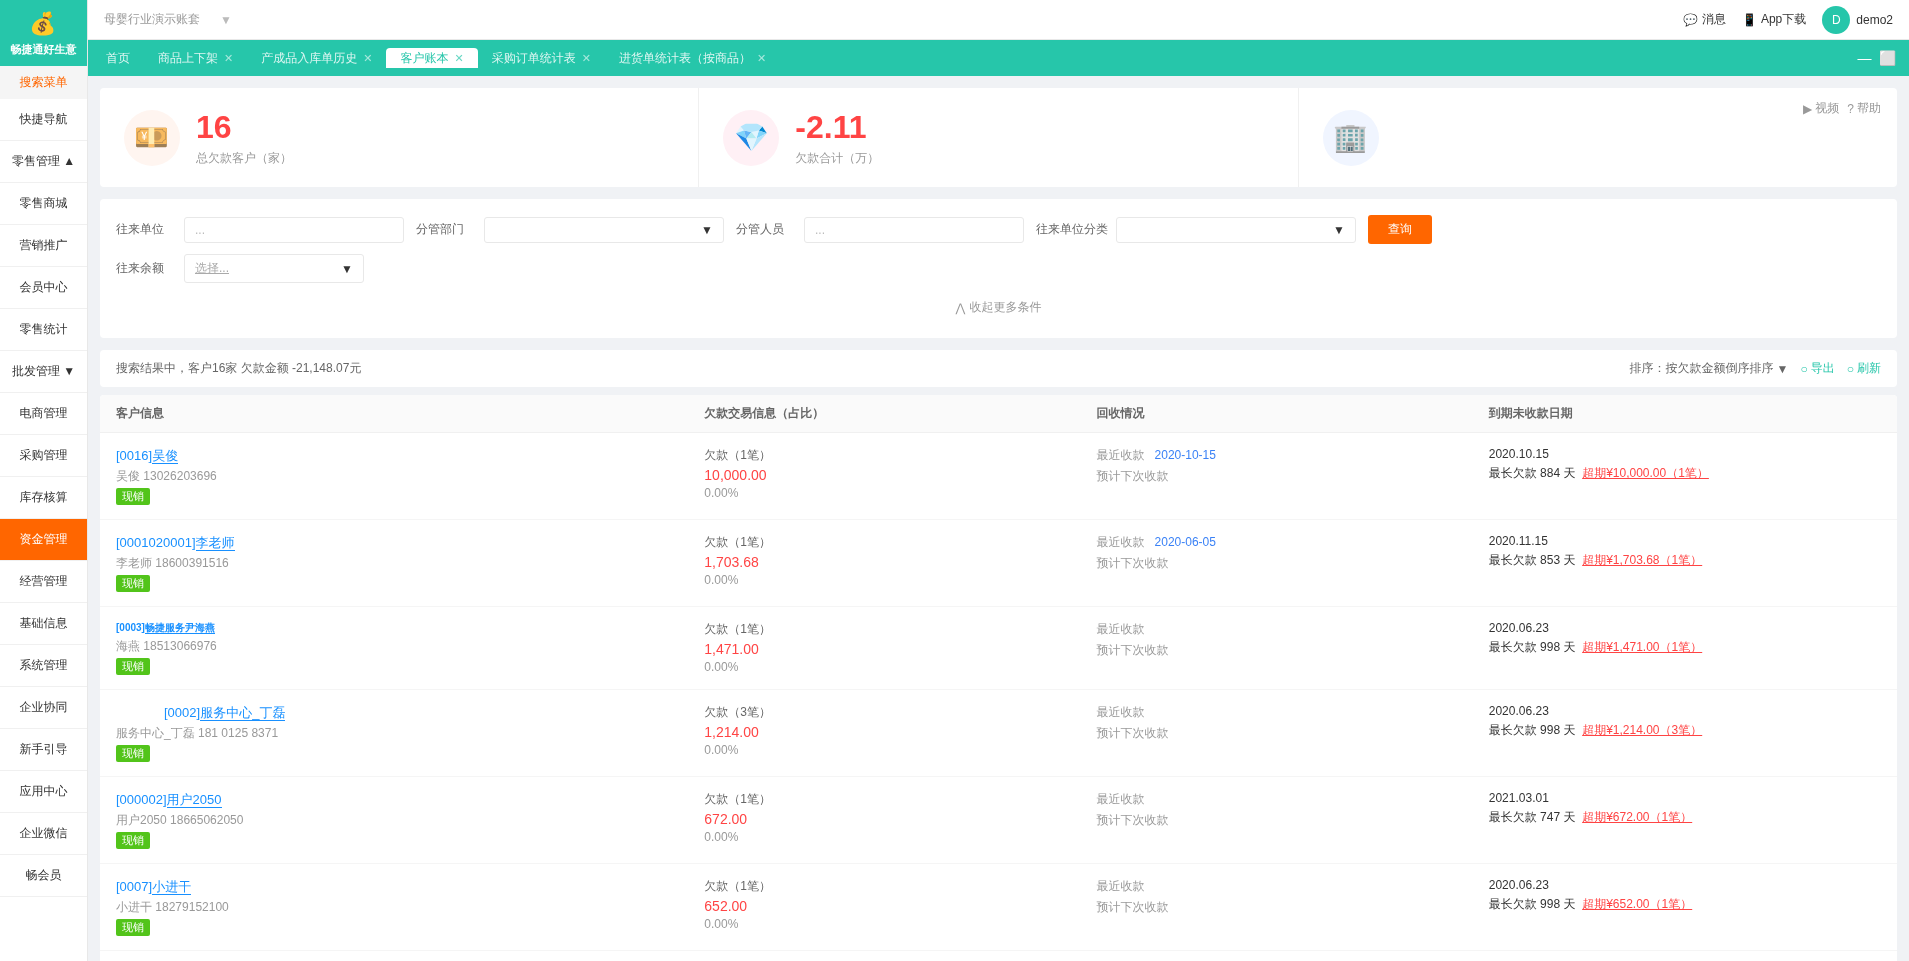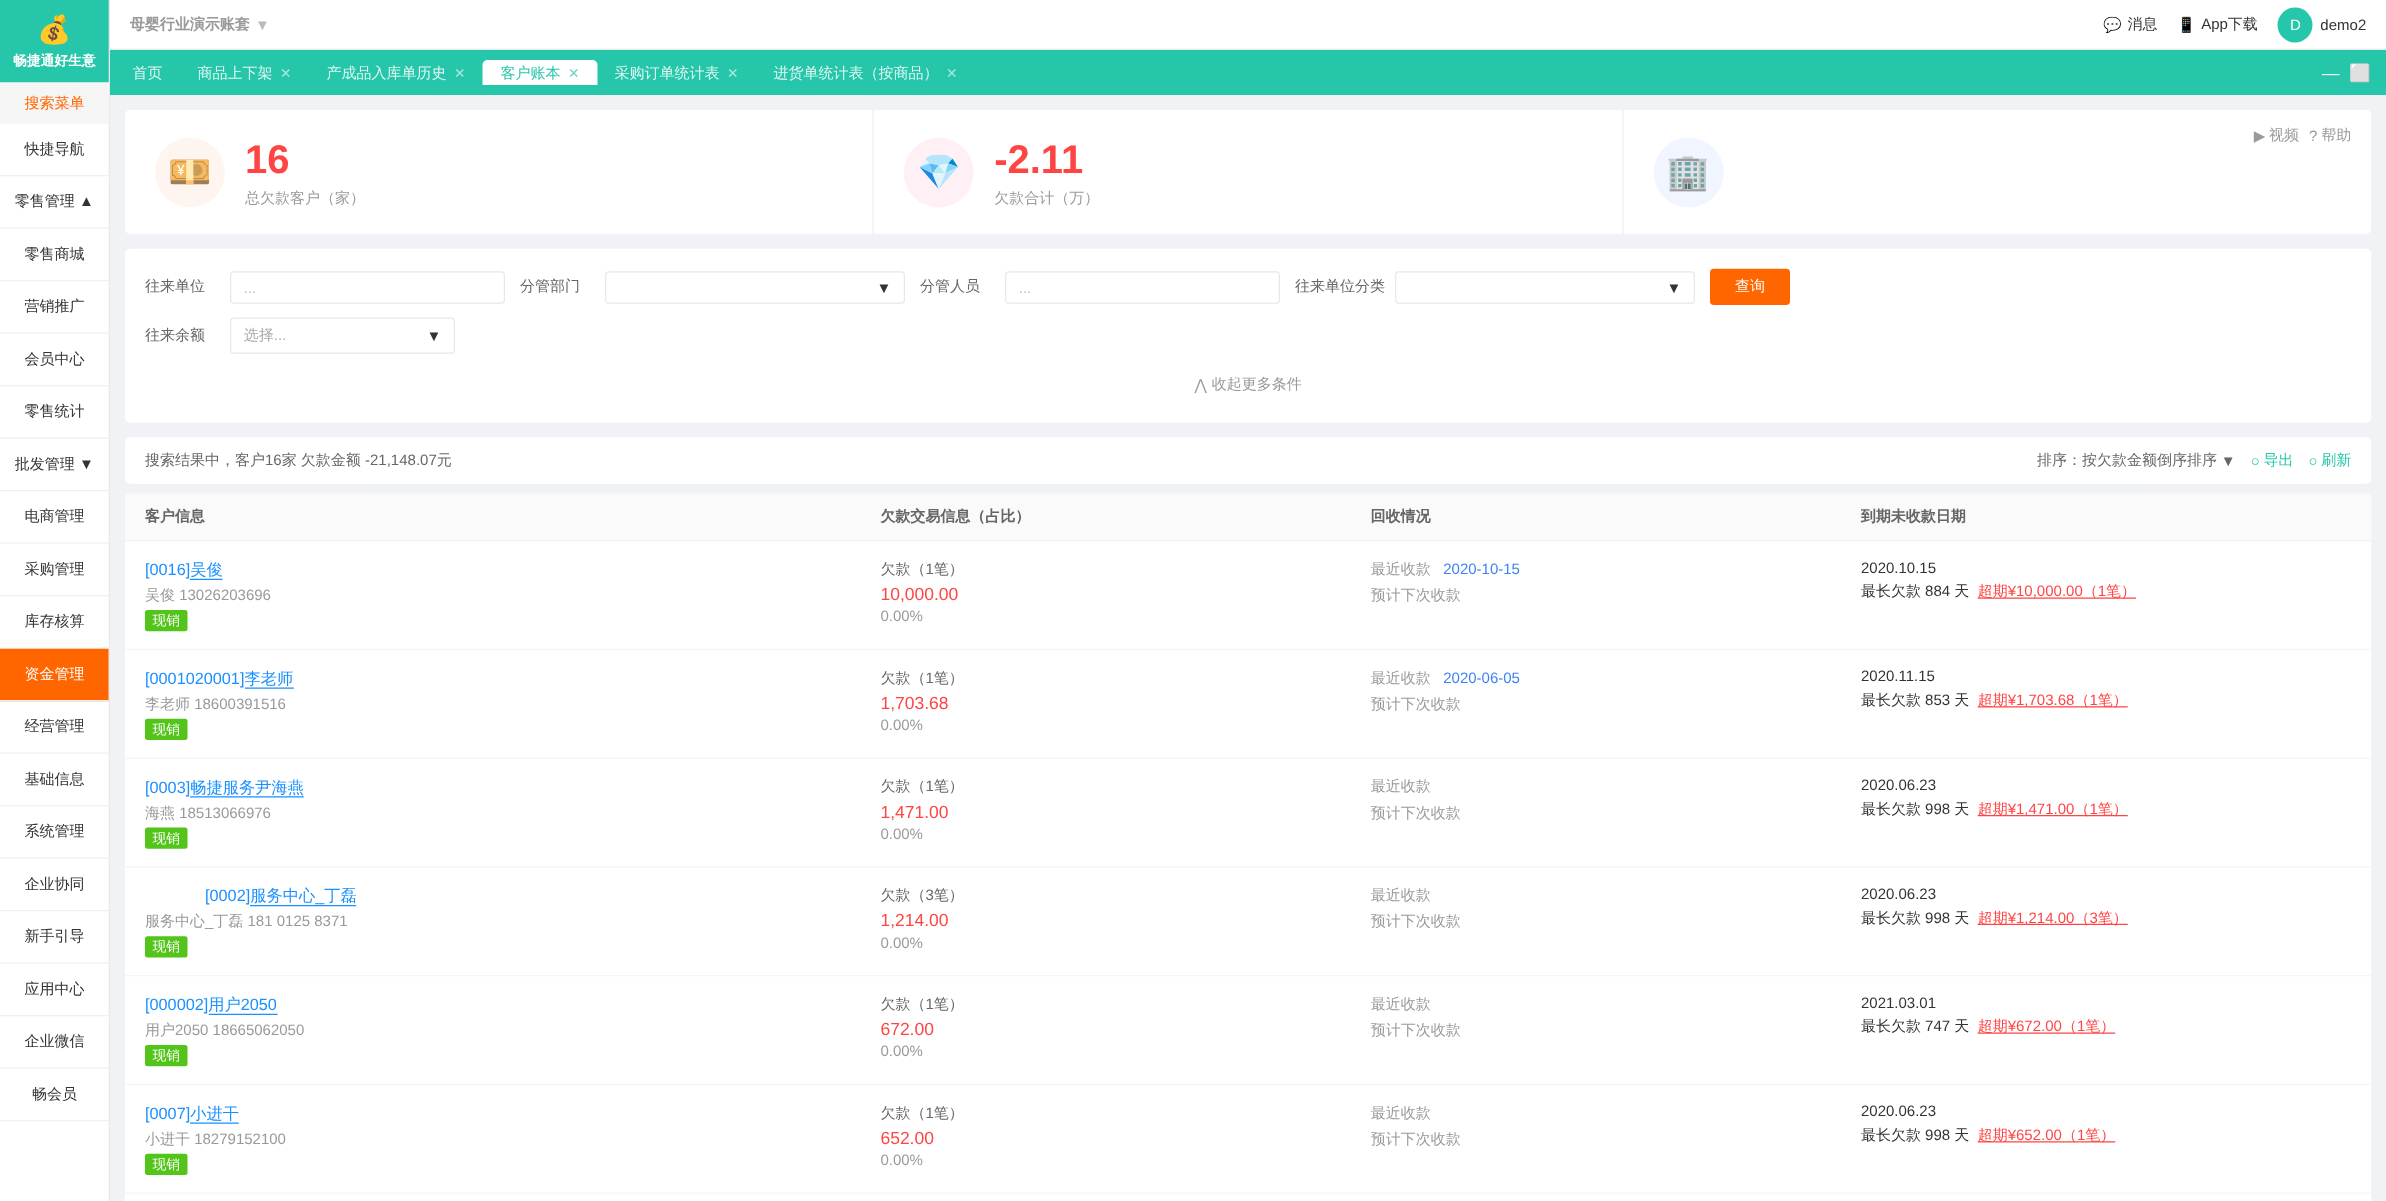--- a/index.html
+++ b/index.html
@@ -10,21 +10,21 @@
     .sidebar-logo { background: #26c6aa; padding: 10px 8px; text-align: center; color: white; font-size: 11px; line-height: 1.3; }
     .sidebar-search { padding: 8px 6px; background: #f5f5f5; color: #ff6600; font-size: 12px; text-align: center; cursor: pointer; }
     .sidebar-nav-item { padding: 12px 6px; text-align: center; font-size: 12px; color: #333; cursor: pointer; border-bottom: 1px solid #f0f0f0; }
     .sidebar-nav-item.active { background: #ff6600; color: white; }
 
     
     .main { flex: 1; display: flex; flex-direction: column; overflow: hidden; }
 
     
     .topbar { background: #fff; height: 40px; display: flex; align-items: center; justify-content: space-between; padding: 0 16px; border-bottom: 1px solid #e8e8e8; flex-shrink: 0; }
-    .topbar-left { display: flex; align-items: center; gap: 4px; font-size: 12px; color: #666; font-weight: bold; }
+    .topbar-left { display: flex; align-items: center; gap: 20px; font-size: 12px; color: #666; }
     .topbar-right { display: flex; align-items: center; gap: 16px; font-size: 12px; }
     .topbar-right .msg-btn { display: flex; align-items: center; gap: 4px; cursor: pointer; }
     .topbar-right .app-btn { display: flex; align-items: center; gap: 4px; cursor: pointer; }
     .topbar-right .user-btn { display: flex; align-items: center; gap: 6px; cursor: pointer; }
     .user-avatar { width: 28px; height: 28px; border-radius: 50%; background: #26c6aa; display: flex; align-items: center; justify-content: center; color: white; font-size: 12px; }
 
     
     .tabs { background: #26c6aa; display: flex; align-items: center; flex-shrink: 0; height: 36px; padding: 0 4px; }
     .tab { padding: 0 14px; height: 20px; display: flex; align-items: center; gap: 6px; font-size: 12px; color: rgba(255,255,255,0.85); cursor: pointer; white-space: nowrap; }
     .tab.active { background: #fff; color: #26c6aa; border-radius: 4px 4px 0 0; }
@@ -285,21 +285,21 @@
           </div>
         </div>
         <button class="search-btn">
           <span>查询</span>
         </button>
       </div>
       <div class="filter-row">
         <div class="filter-item">
           <span class="filter-label">往来余额</span>
           <div class="filter-select">
-            <span style="color:#aaa;">选择...</span>
+            <span style="color:#aaa;text-decoration:underline;">选择...</span>
             <span>▼</span>
           </div>
         </div>
       </div>
       <div class="collapse-row">
         <span>⋀</span>
         <span>收起更多条件</span>
       </div>
     </div>
 
@@ -377,21 +377,21 @@
     <div class="overdue-info">
       <div class="date-val">2020.11.15</div>
       <div class="overdue-text">
         <span>最长欠款 853 天&nbsp;</span>
         <span class="overdue-link overdue-amount">超期¥1,703.68（1笔）</span>
       </div>
     </div>
   </div>
           <div class="table-row">
     <div class="customer-info">
-      <div style="color:#1890ff; cursor:pointer; font-size:13px; font-weight:400;">[0003]<span style="border-bottom:1px solid #1890ff;">畅捷服务尹海燕</span></div>
+      <div style="color:#1890ff; cursor:pointer; font-size:10px; font-weight:700;">[0003]<span style="border-bottom:1px solid #1890ff;">畅捷服务尹海燕</span></div>
       <div class="sub-info">海燕  18513066976</div>
       <span class="tag">现销</span>
     </div>
     <div class="debt-info">
       <div class="count">欠款（1笔）</div>
       <div class="amount" style="cursor:pointer;">1,471.00</div>
       <div class="percent">0.00%</div>
     </div>
     <div class="repay-info">
       <div>

